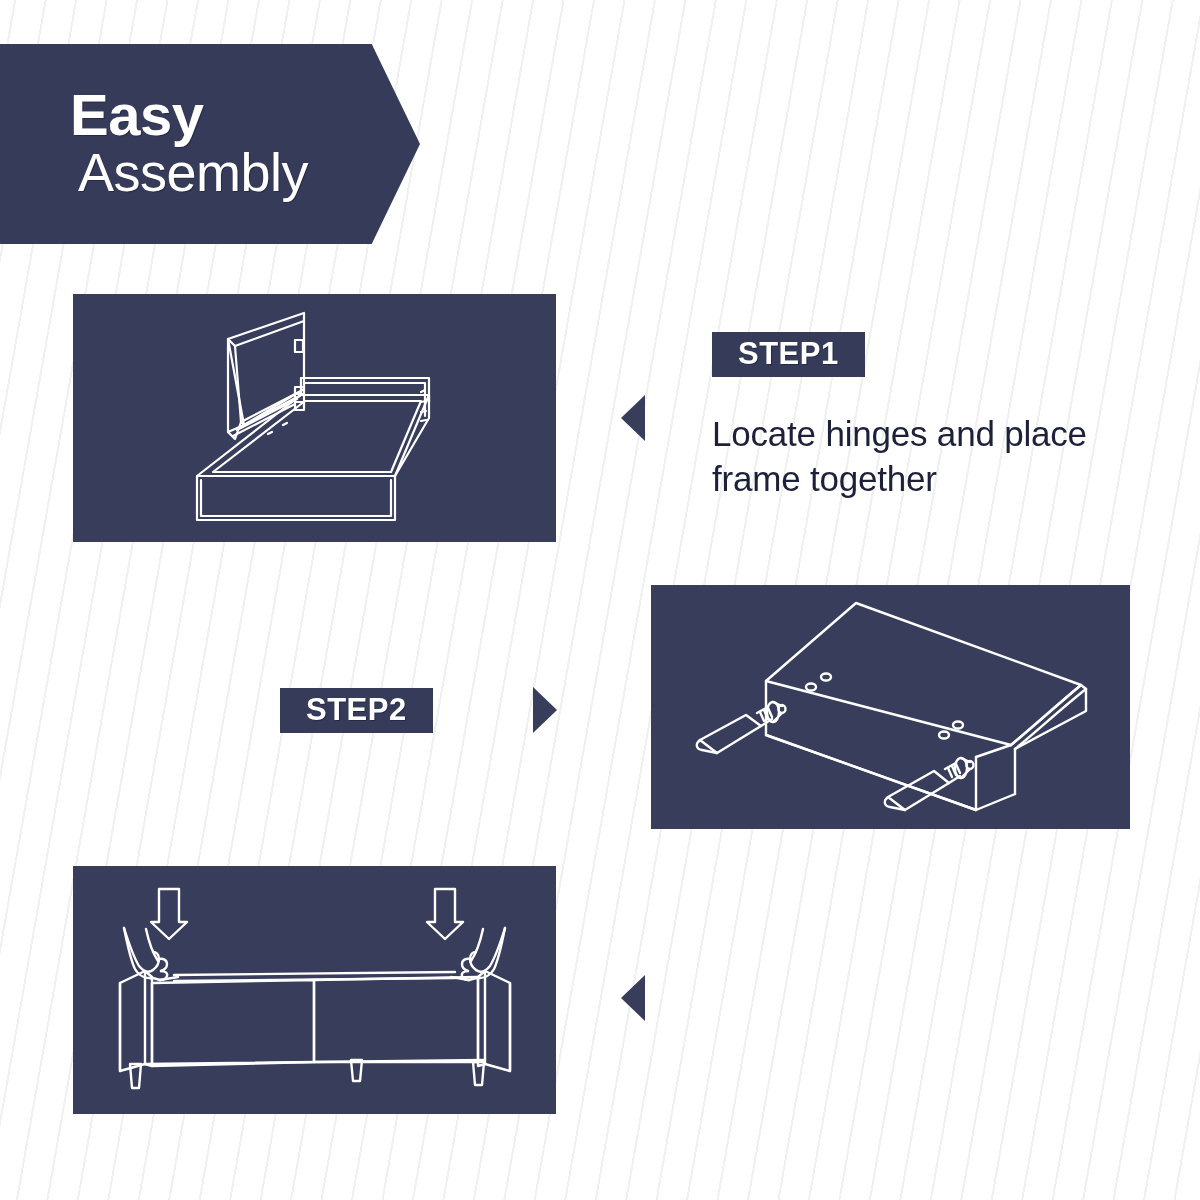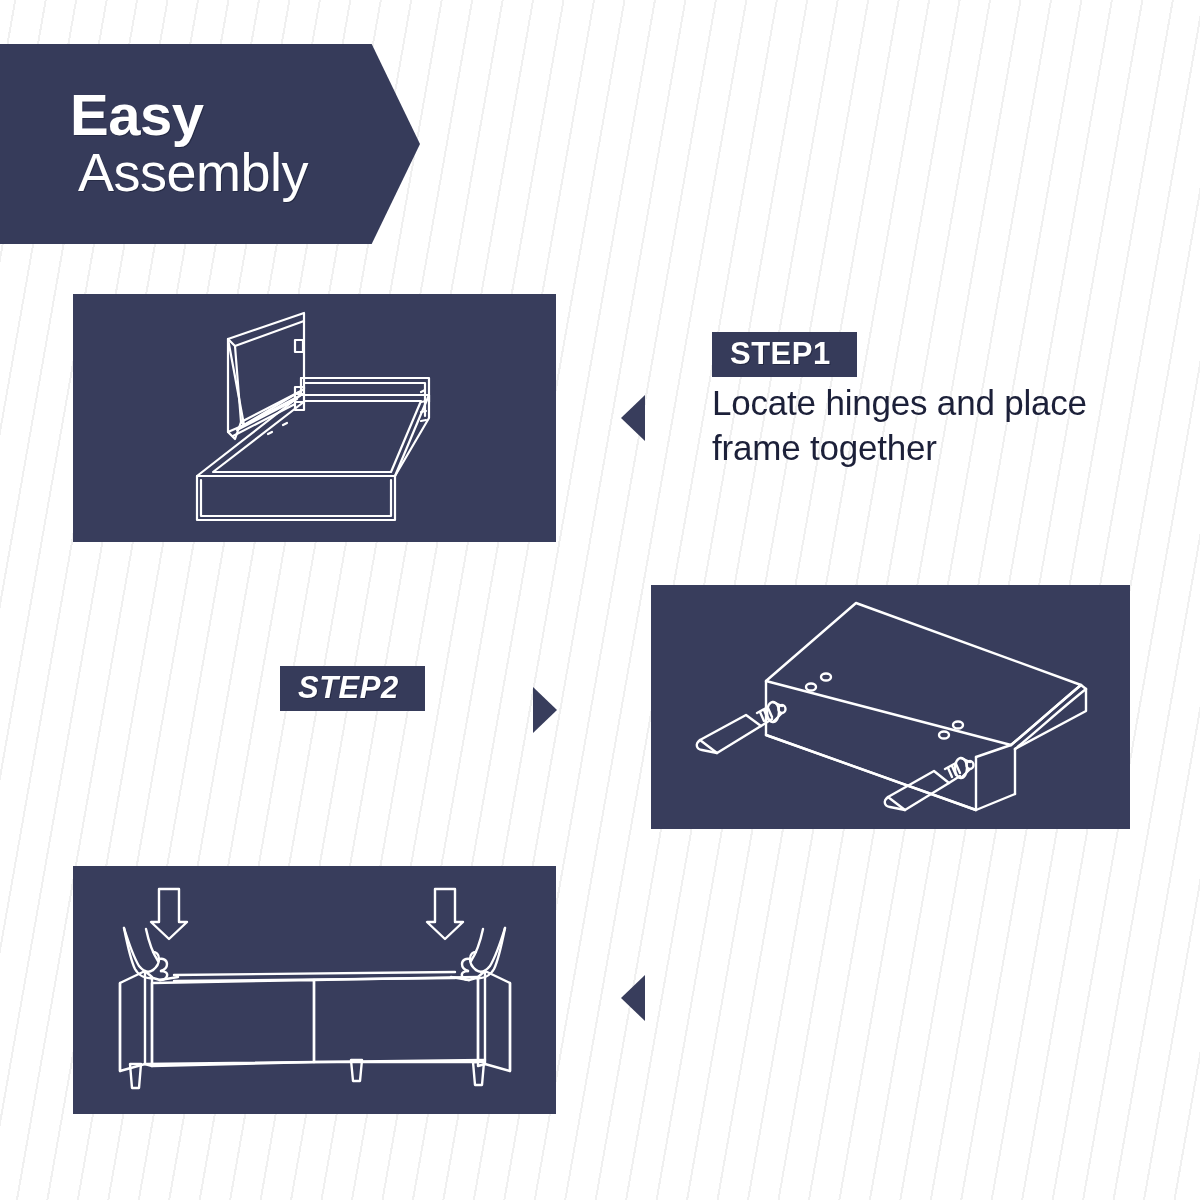--- a/index.html
+++ b/index.html
@@ -66,37 +66,37 @@
     z-index:1;
   }
   #panel-1 { left:73px;  top:294px;  width:483px; height:248px; }
   #panel-2 { left:651px; top:585px;  width:479px; height:244px; }
   #panel-3 { left:73px;  top:866px;  width:483px; height:248px; }
   .panel svg { display:block; width:100%; height:100%; }
 
   
   .step-block { position:absolute; z-index:2; }
   #step-1-block { left:712px; top:332px; width:430px; }
-  #step-2-block { left:280px; top:666px; width:400px;font-style:italic; }
+  #step-2-block { left:280px; top:688px; width:400px; }
   #step-3-block { left:712px; top:912px; width:430px; }
 
   .step-badge {
     display:inline-block;
     background-color:#363b5a;
     color:#ffffff;
     font-size:31px;
     font-weight:bold;
     letter-spacing:0.5px;
-    padding:6px 26px 8px 18px;
+    padding:6px 26px 8px 26px;
     line-height:1.0;
     text-shadow:1px 1px 0 rgba(20,24,45,0.5);
   }
 
   .step-desc {
-    margin-top:4px;
+    margin-top:35px;
     font-size:35px;
     font-weight:400;
     color:#1c2039;
     line-height:1.28;
     letter-spacing:-0.2px;
     white-space:pre-line;
   }
 
   
   .arrow { position:absolute; z-index:2; width:0; height:0; }

